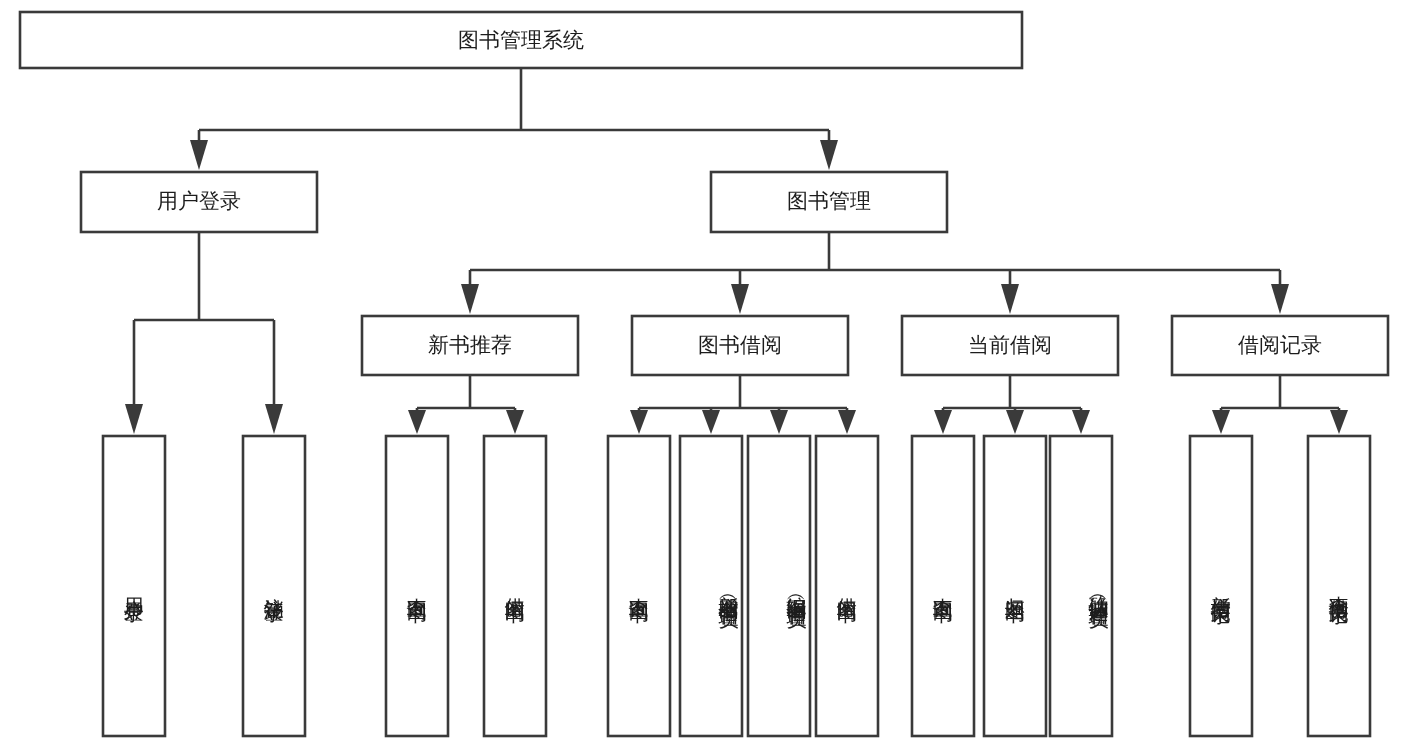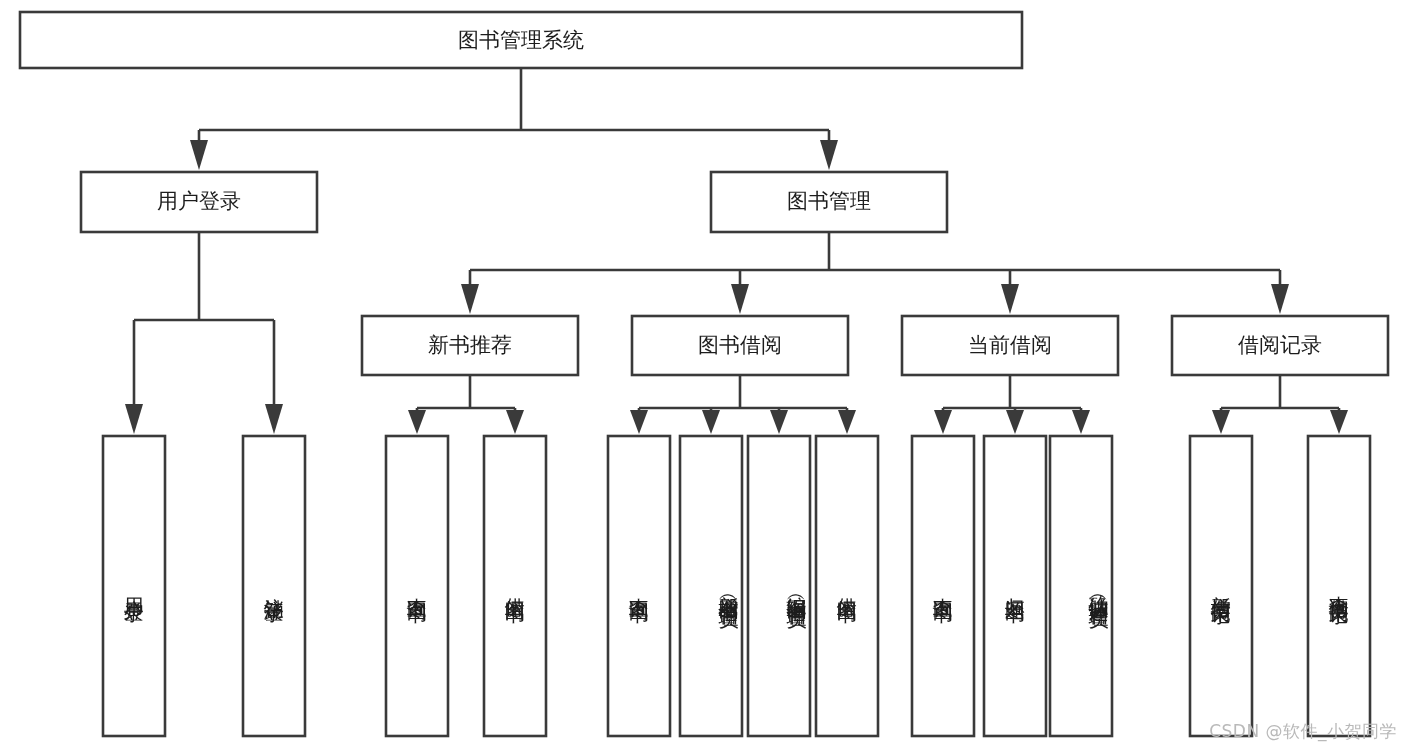--- a/index.html
+++ b/index.html
@@ -209,15 +209,14 @@
   <div class="leaf-label" style="left:608px; top:436px; width:62px; height:300px; display:flex; align-items:center; justify-content:center;">查询图书</div>
   <div class="leaf-label" style="left:680px; top:442px; width:62px; height:294px; display:flex; align-items:flex-start; justify-content:center;">新增图书（管理员）</div>
   <div class="leaf-label" style="left:748px; top:442px; width:62px; height:294px; display:flex; align-items:flex-start; justify-content:center;">编辑图书（管理员）</div>
   <div class="leaf-label" style="left:816px; top:436px; width:62px; height:300px; display:flex; align-items:center; justify-content:center;">借阅图书</div>
   <div class="leaf-label" style="left:912px; top:436px; width:62px; height:300px; display:flex; align-items:center; justify-content:center;">查询图书</div>
   <div class="leaf-label" style="left:984px; top:436px; width:62px; height:300px; display:flex; align-items:center; justify-content:center;">归还图书</div>
   <div class="leaf-label" style="left:1050px; top:442px; width:62px; height:294px; display:flex; align-items:flex-start; justify-content:center;">确认归还（管理员）</div>
   <div class="leaf-label" style="left:1190px; top:436px; width:62px; height:300px; display:flex; align-items:center; justify-content:center;">新增借阅记录</div>
   <div class="leaf-label" style="left:1308px; top:436px; width:62px; height:300px; display:flex; align-items:center; justify-content:center;">查询借阅记录</div>
 
-  <div class="watermark">CSDN @软件_小贺同学</div>
 
 </div>
 
 </body></html>

